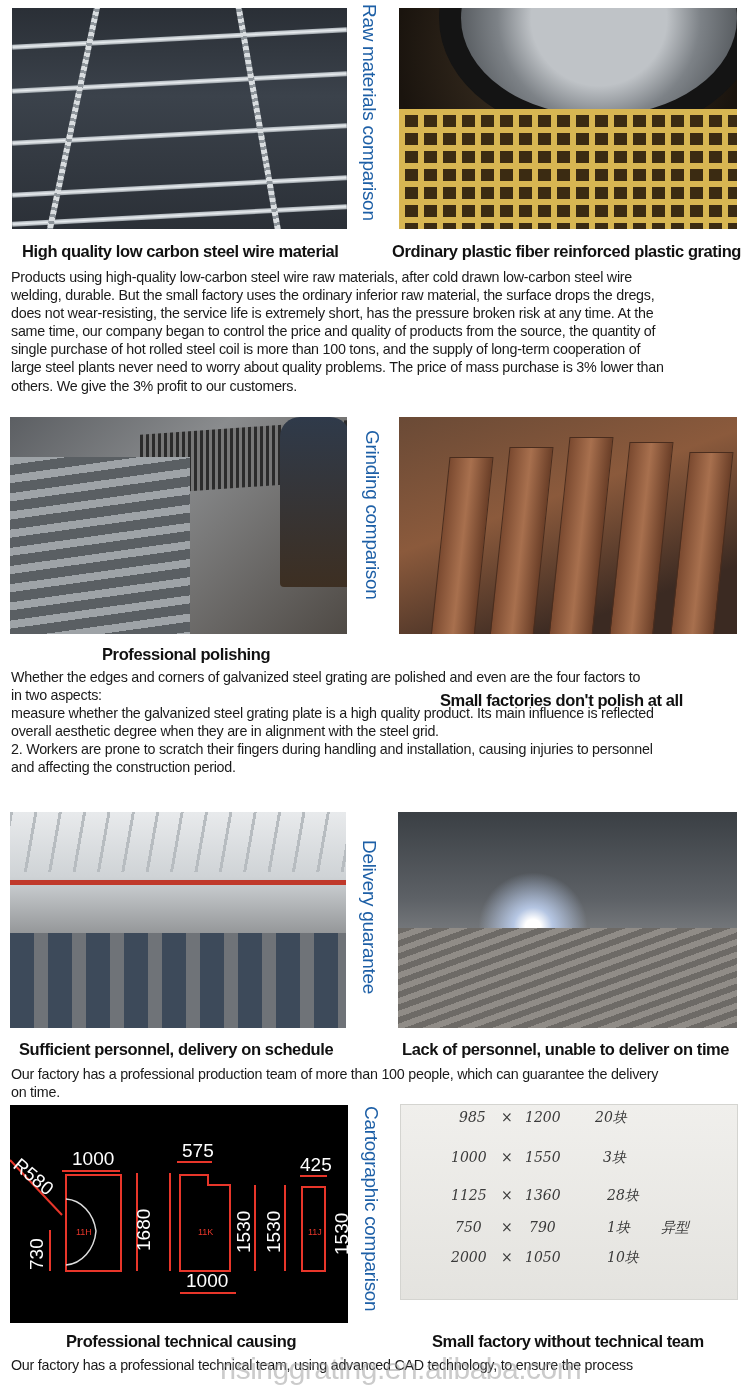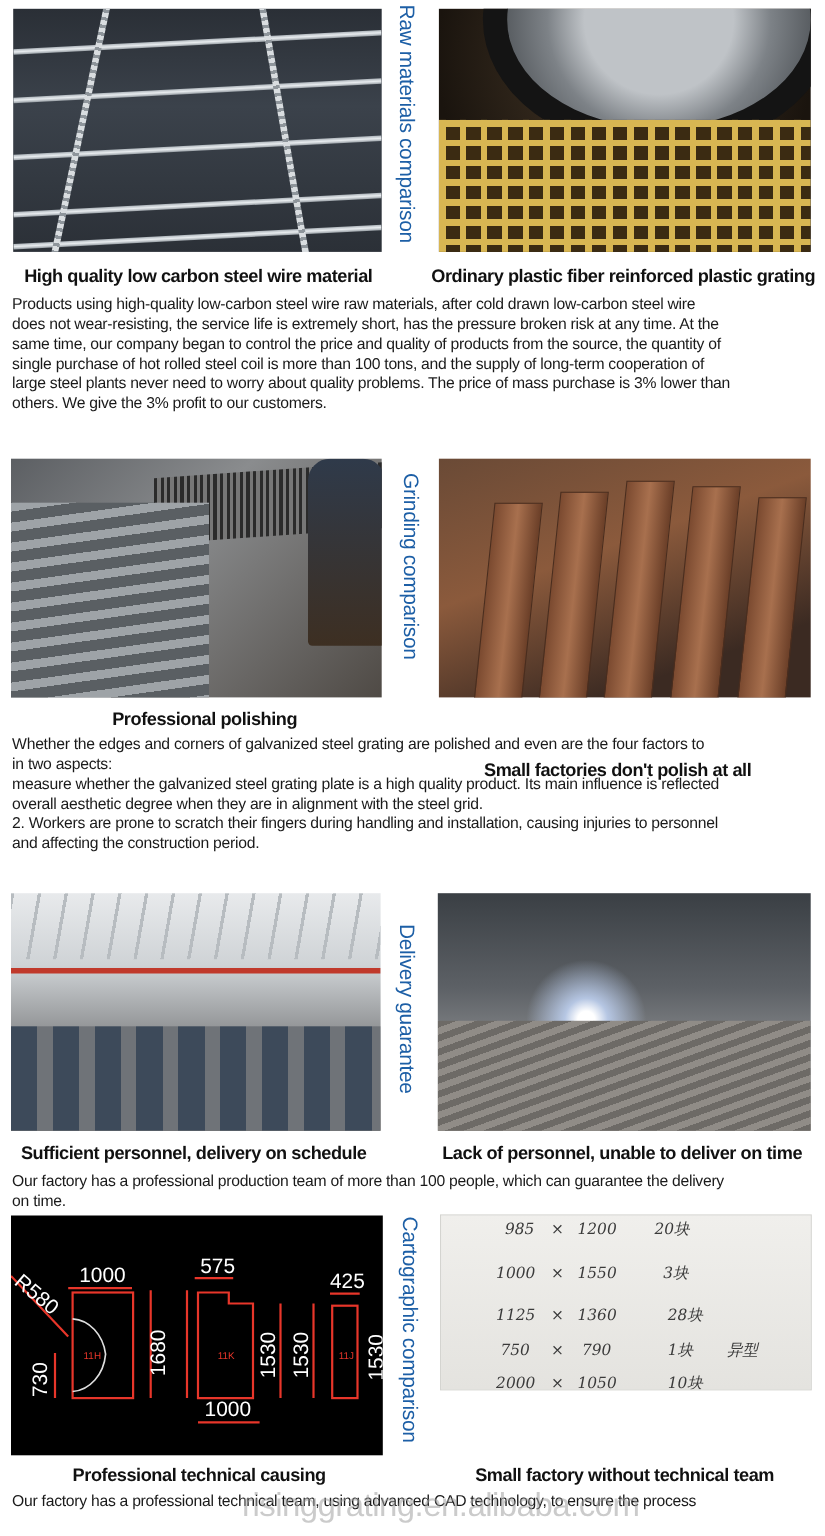--- a/index.html
+++ b/index.html
@@ -71,20 +71,21 @@
 </div>
 <div class="vlabel" style="left:360px;top:4px;">Raw materials comparison</div>
 <div class="photo plastic" style="left:399px;top:8px;width:338px;height:221px;">
   <div class="tire"></div>
   <div class="mesh"></div>
 </div>
 <div class="caption" style="left:22px;top:242px;">High quality low carbon steel wire material</div>
 <div class="caption" style="left:392px;top:242px;">Ordinary plastic fiber reinforced plastic grating</div>
 <div class="para" style="top:268px;">
   <div>Products using high-quality low-carbon steel wire raw materials, after cold drawn low-carbon steel wire</div>
+  <div>welding, durable. But the small factory uses the ordinary inferior raw material, the surface drops the dregs,</div>
   <div>does not wear-resisting, the service life is extremely short, has the pressure broken risk at any time. At the</div>
   <div>same time, our company began to control the price and quality of products from the source, the quantity of</div>
   <div>single purchase of hot rolled steel coil is more than 100 tons, and the supply of long-term cooperation of</div>
   <div>large steel plants never need to worry about quality problems. The price of mass purchase is 3% lower than</div>
   <div>others. We give the 3% profit to our customers.</div>
 </div>
 
 <div class="photo workshop1" style="left:10px;top:417px;width:337px;height:217px;">
   <div class="grate"></div>
   <div class="stack"></div>
@@ -158,21 +159,21 @@
       <text x="338" y="150" transform="rotate(-90 338 150)">1530</text>
     </g>
     <g font-size="9" style="fill:#e8362a">
       <text x="66" y="130" style="fill:#e8362a">11H</text>
       <text x="188" y="130" style="fill:#e8362a">11K</text>
       <text x="298" y="130" style="fill:#e8362a">11J</text>
     </g>
   </svg>
 </div>
 <div class="vlabel" style="left:362px;top:1106px;">Cartographic comparison</div>
-<div class="photo note" style="left:400px;top:1104px;width:338px;height:160px;">
+<div class="photo note" style="left:400px;top:1104px;width:338px;height:196px;">
   <div class="row" style="top:4px;left:58px;"><span style="width:42px">985</span><span style="width:24px">×</span><span style="width:70px">1200</span><span>20块</span></div>
   <div class="row" style="top:44px;"><span style="width:50px">1000</span><span style="width:24px">×</span><span style="width:78px">1550</span><span>3块</span></div>
   <div class="row" style="top:82px;"><span style="width:50px">1125</span><span style="width:24px">×</span><span style="width:82px">1360</span><span>28块</span></div>
   <div class="row" style="top:114px;left:54px;"><span style="width:46px">750</span><span style="width:28px">×</span><span style="width:78px">790</span><span style="width:54px">1块</span><span>异型</span></div>
   <div class="row" style="top:144px;"><span style="width:50px">2000</span><span style="width:24px">×</span><span style="width:82px">1050</span><span>10块</span></div>
   <div class="row" style="top:198px;left:58px;"><span style="width:42px">780</span><span style="width:28px">×</span><span style="width:84px">660</span><span style="width:54px">1块</span><span>异型</span></div>
 </div>
 <div class="caption" style="left:66px;top:1332px;">Professional technical causing</div>
 <div class="caption" style="left:432px;top:1332px;">Small factory without technical team</div>
 <div class="para" style="top:1356px;">

